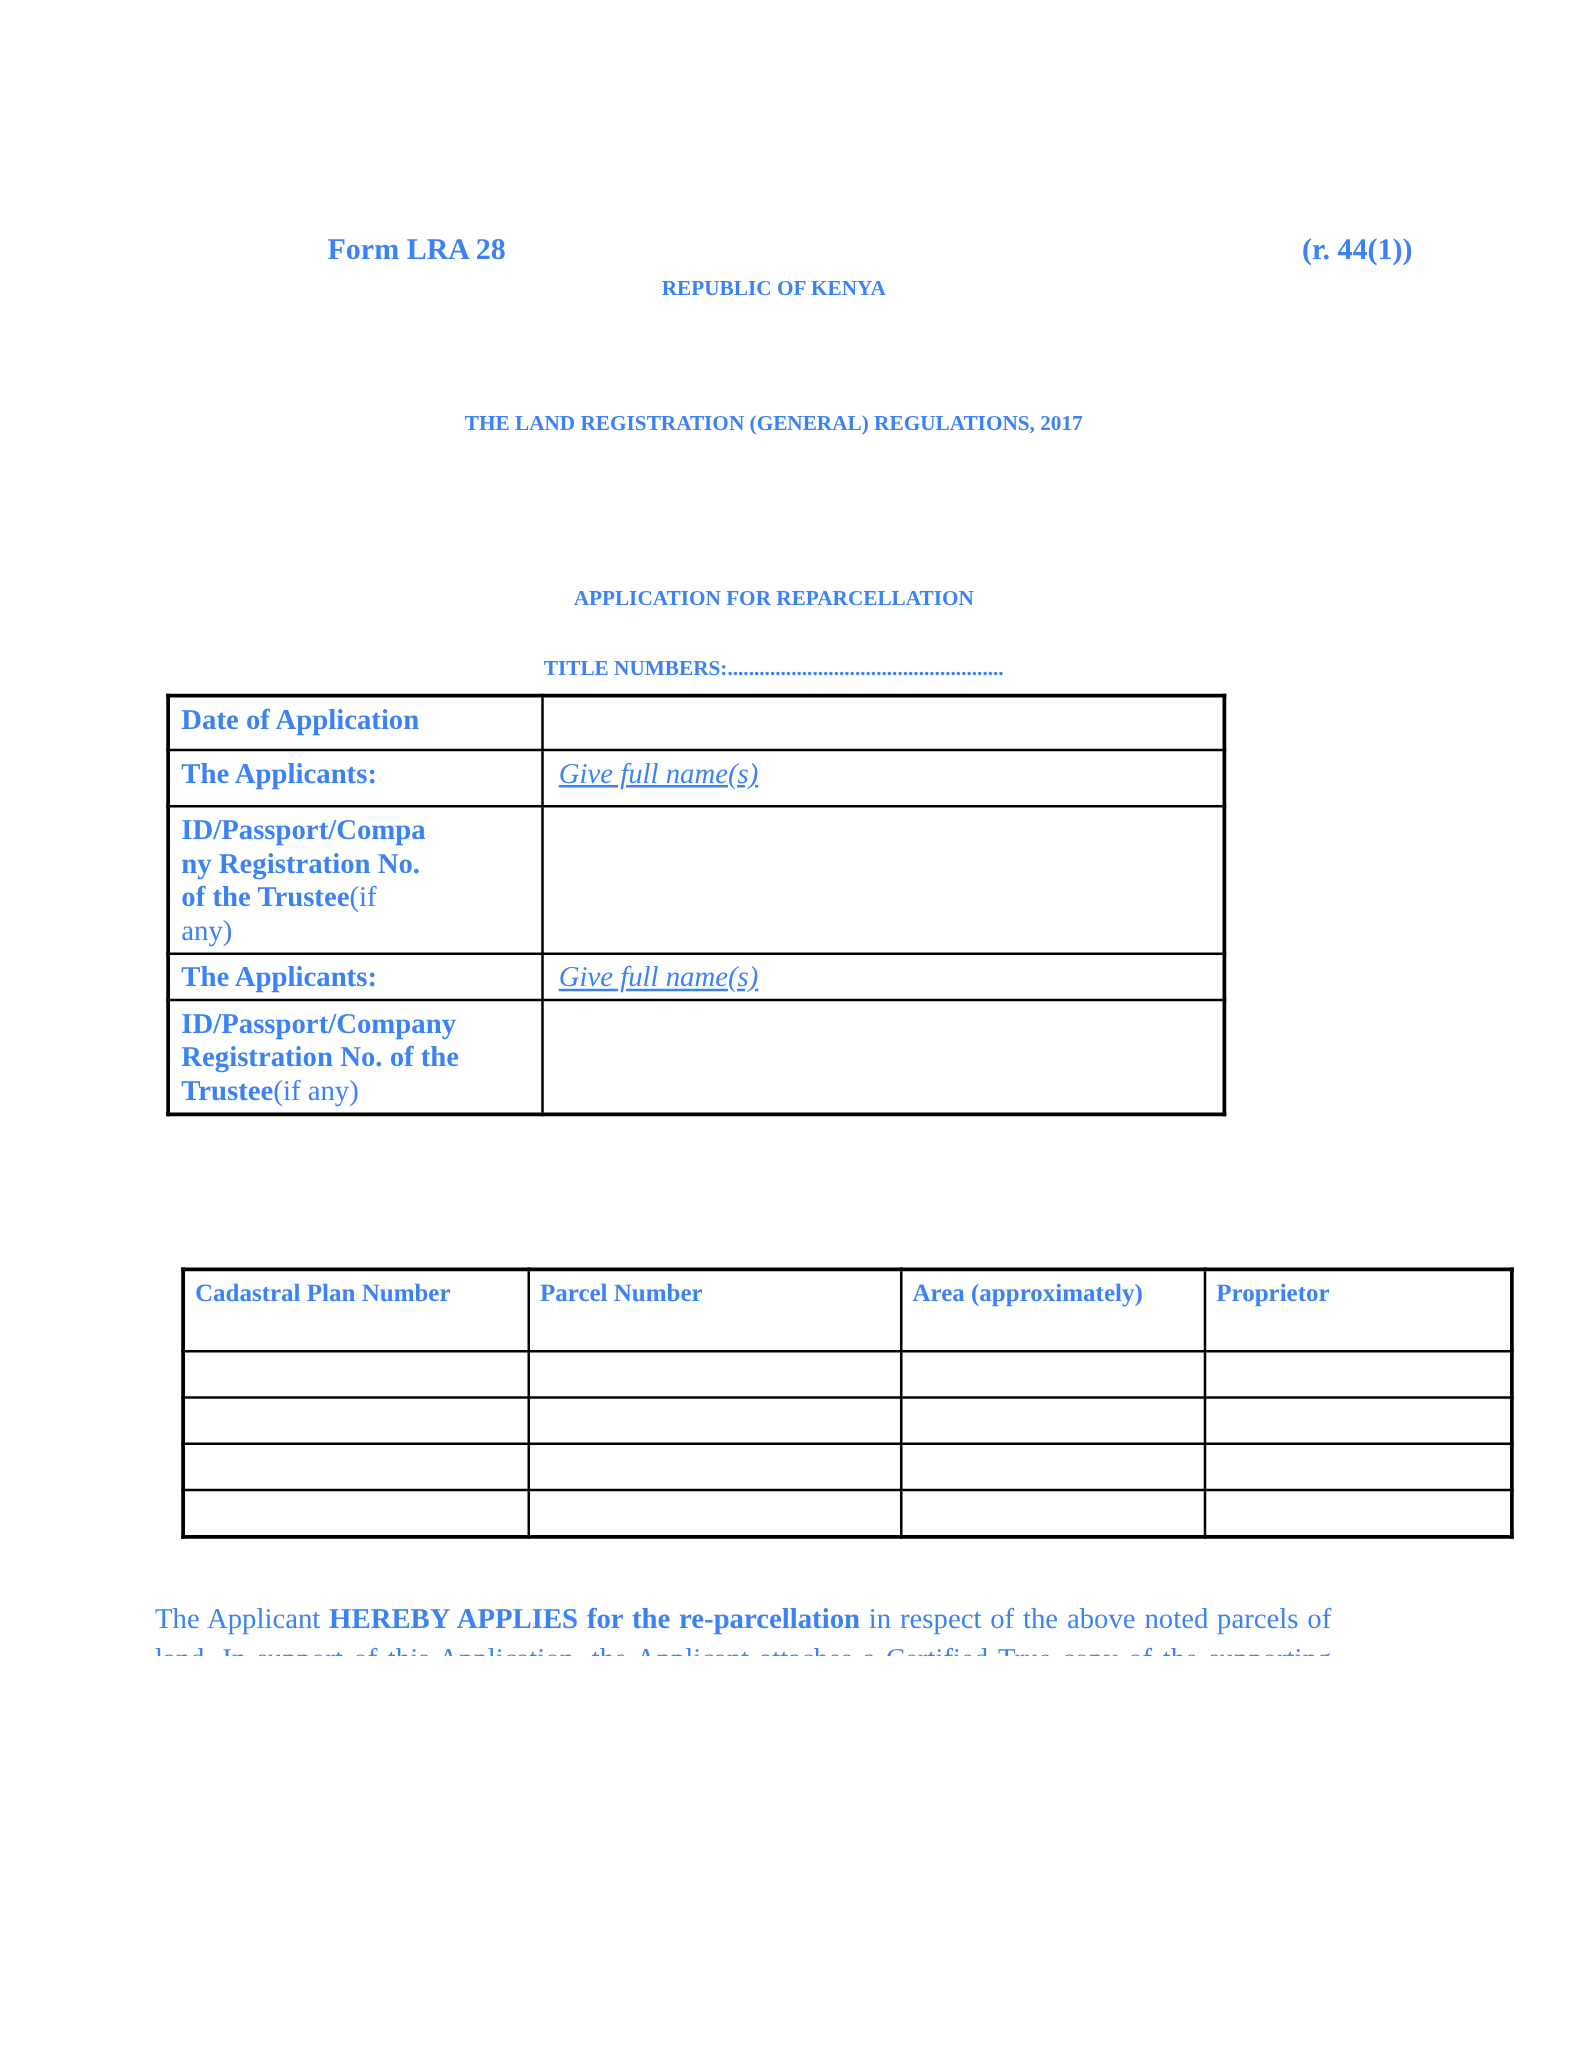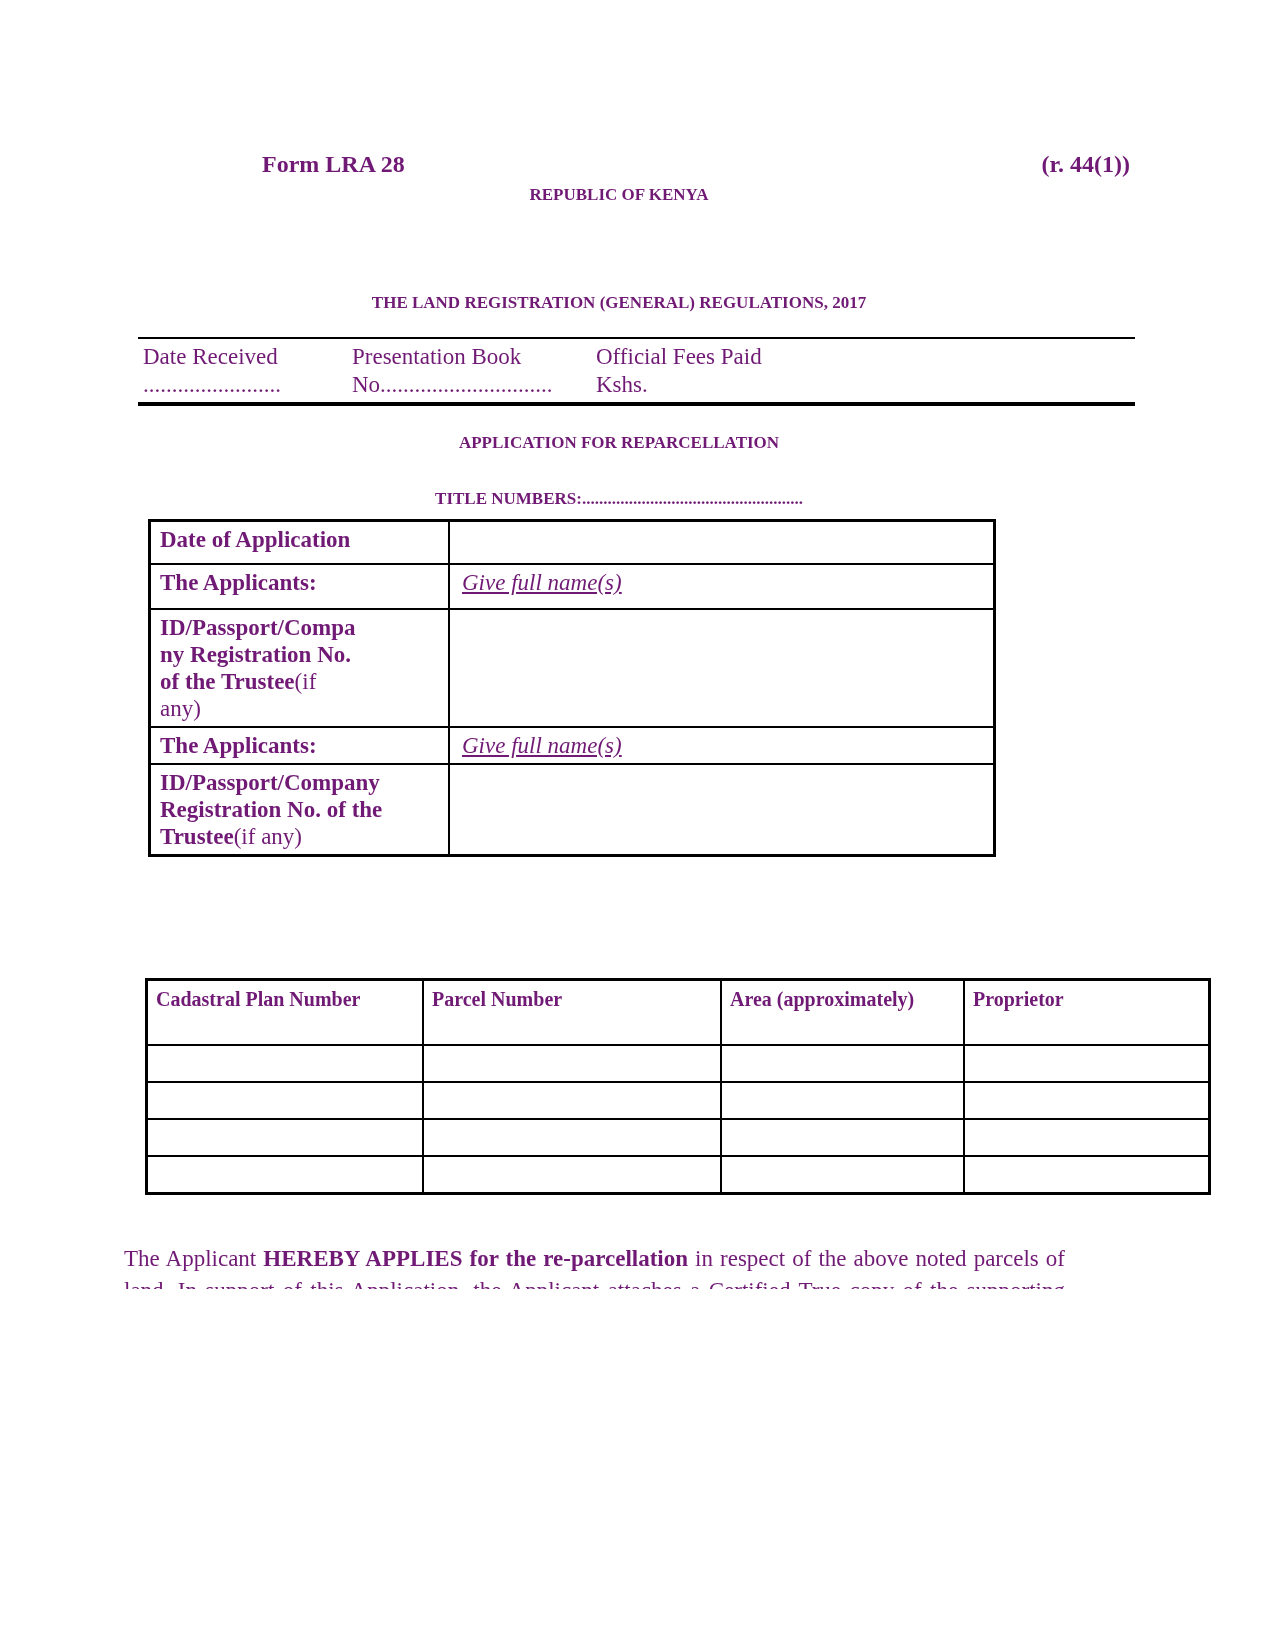--- a/index.html
+++ b/index.html
@@ -1,24 +1,25 @@
 <!DOCTYPE html>
 <html><head>
 <meta charset="utf-8">
 <title>Form LRA 28</title>
 <style>
   html, body { margin:0; padding:0; background:#ffffff; }
   .page {
     position:relative;
     width:1275px; height:1289px;
     background:#ffffff;
-    color:#701a75;
+    color:#3b82f6;
     font-family:"Liberation Serif","DejaVu Serif",serif;
     font-size:23px;
     overflow:hidden;
+    margin-top:36px;
   }
   .b { font-weight:bold; }
   .pre { white-space:pre-wrap; }
   .center-wrap { position:absolute; left:19px; width:1200px; text-align:center; }
   .heading { font-weight:bold; font-size:17px; line-height:28px; }
 
   
   .form-head {
     position:absolute; left:262px; top:150px; width:868px;
     display:flex; justify-content:space-between;
@@ -33,21 +34,21 @@
     display:flex;
     line-height:28px;
   }
   .receipt .col1 { width:209px; padding-left:5px; }
   .receipt .col2 { width:244px; }
   .receipt .col3 { flex:1; }
 
   
   table { border-collapse:collapse; table-layout:fixed; }
   .applicants-tbl {
-    position:absolute; left:148px; top:519px; width:803px;
+    position:absolute; left:133px; top:519px; width:803px;
     border:3px solid #000;
   }
   .applicants-tbl td {
     border:2px solid #000;
     vertical-align:top;
     padding:4px 8px 4px 9px;
     line-height:27px;
   }
   .applicants-tbl td.lbl { width:280px; font-weight:bold; }
   .applicants-tbl td.val { width:523px; padding-left:12px; }
@@ -90,34 +91,20 @@
 <div class="page">
 
   <div class="form-head">
     <span>Form LRA 28</span>
     <span>(r. 44(1))</span>
   </div>
 
   <div class="center-wrap heading" style="top:181px;">REPUBLIC OF KENYA</div>
   <div class="center-wrap heading" style="top:289px;">THE LAND REGISTRATION (GENERAL) REGULATIONS, 2017</div>
 
-  <div class="receipt">
-    <div class="col1">
-      <div>Date Received</div>
-      <div>........................</div>
-    </div>
-    <div class="col2">
-      <div>Presentation Book</div>
-      <div>No..............................</div>
-    </div>
-    <div class="col3">
-      <div>Official Fees Paid</div>
-      <div>Kshs.</div>
-    </div>
-  </div>
 
   <div class="center-wrap heading" style="top:429px;">APPLICATION FOR REPARCELLATION</div>
 
   <div class="center-wrap heading" style="top:485px;">
     <span>TITLE NUMBERS:</span><span>....................................................</span>
   </div>
 
   <table class="applicants-tbl">
     <tbody>
         <tr class="r1">

